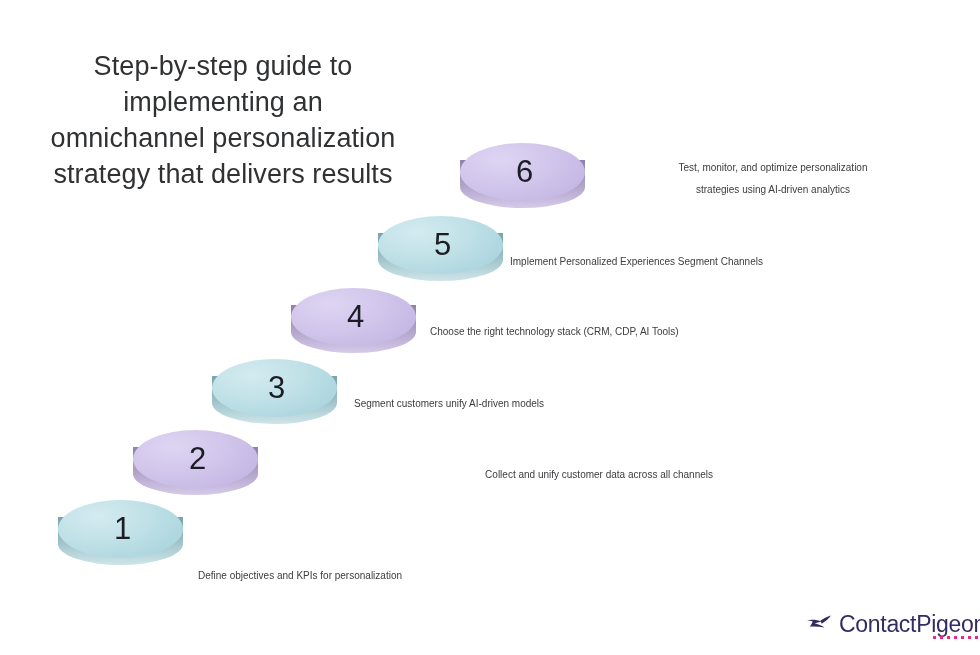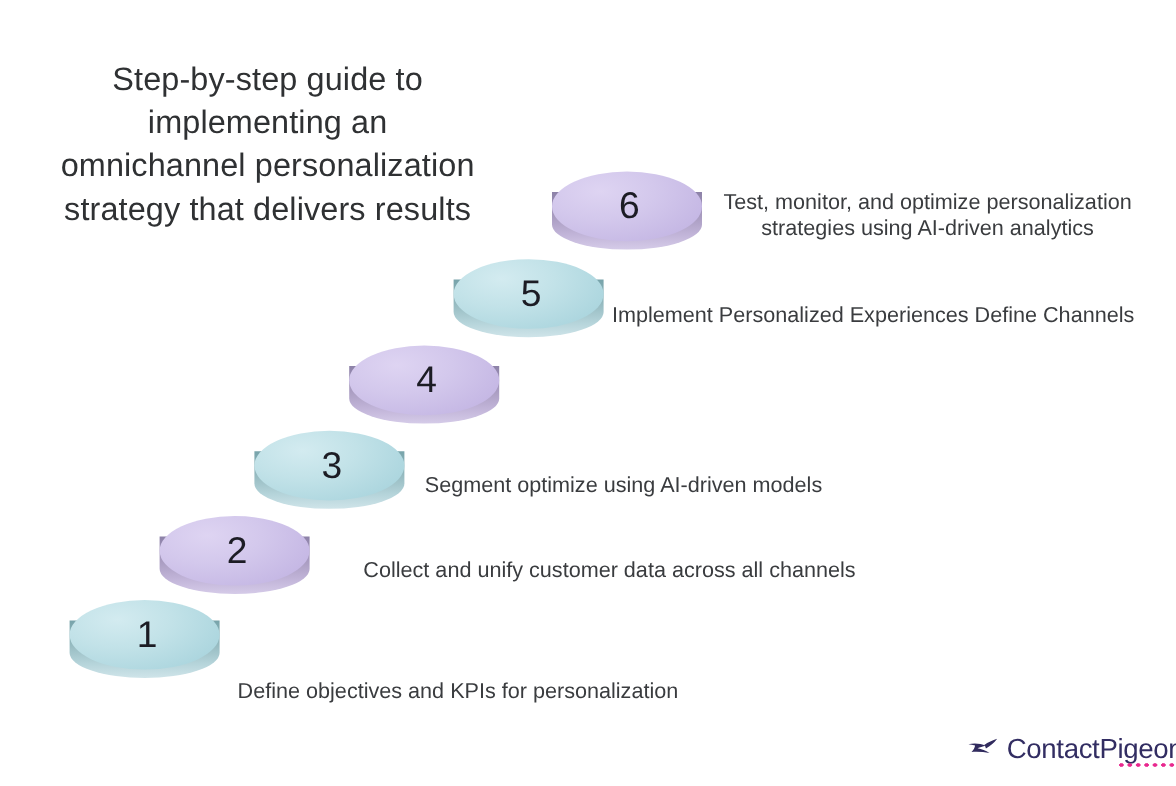--- a/index.html
+++ b/index.html
@@ -90,21 +90,21 @@
   .disc.purple .side {
     background: linear-gradient(180deg, #8d82a8 0%, #a396bb 35%, #c2b5d9 75%, #d5cbe8 100%);
   }
   .disc.purple .top {
     background: radial-gradient(ellipse 80% 90% at 32% 28%, #ded4f2 0%, #d3c8ec 45%, #c3b5e3 100%);
   }
 
   .step-label {
     position: absolute;
     font-family: "Liberation Sans", sans-serif;
-    font-size: 18px;
+    font-size: 10px;
     line-height: 22px;
     color: #3a3c3f;
     white-space: pre-line;
   }
   .step-label.center { text-align: center; }
 
   
   #logo {
     position: absolute;
     left: 806px;
@@ -162,38 +162,39 @@
   </div>
   <div class="step-label" style="left:273px; top:464px; width:440px;text-align:right;">Collect and unify customer data across all channels</div>
 
   <div class="step" style="left:212px; top:359px;">
     <div class="disc blue">
       <div class="side"></div>
       <div class="top"></div>
       <div class="num">3</div>
     </div>
   </div>
-  <div class="step-label" style="left:354px; top:393px; width:420px;">Segment optimize using AI-driven models</div>
+  <div class="step-label" style="left:354px; top:393px; width:420px;">Segment customers unify AI-driven models</div>
 
   <div class="step" style="left:291px; top:288px;">
     <div class="disc purple">
       <div class="side"></div>
       <div class="top"></div>
       <div class="num">4</div>
     </div>
   </div>
+  <div class="step-label" style="left:430px; top:321px; width:480px;">Choose the right technology stack (CRM, CDP, AI Tools)</div>
 
   <div class="step" style="left:378px; top:216px;">
     <div class="disc blue">
       <div class="side"></div>
       <div class="top"></div>
       <div class="num">5</div>
     </div>
   </div>
-  <div class="step-label" style="left:510px; top:251px; width:470px;">Implement Personalized Experiences Define Channels</div>
+  <div class="step-label" style="left:510px; top:251px; width:470px;">Implement Personalized Experiences Segment Channels</div>
 
   <div class="step" style="left:460px; top:143px;">
     <div class="disc purple">
       <div class="side"></div>
       <div class="top"></div>
       <div class="num">6</div>
     </div>
   </div>
   <div class="step-label center" style="left:596px; top:157px; width:354px;">Test, monitor, and optimize personalization
 strategies using AI-driven analytics</div>

